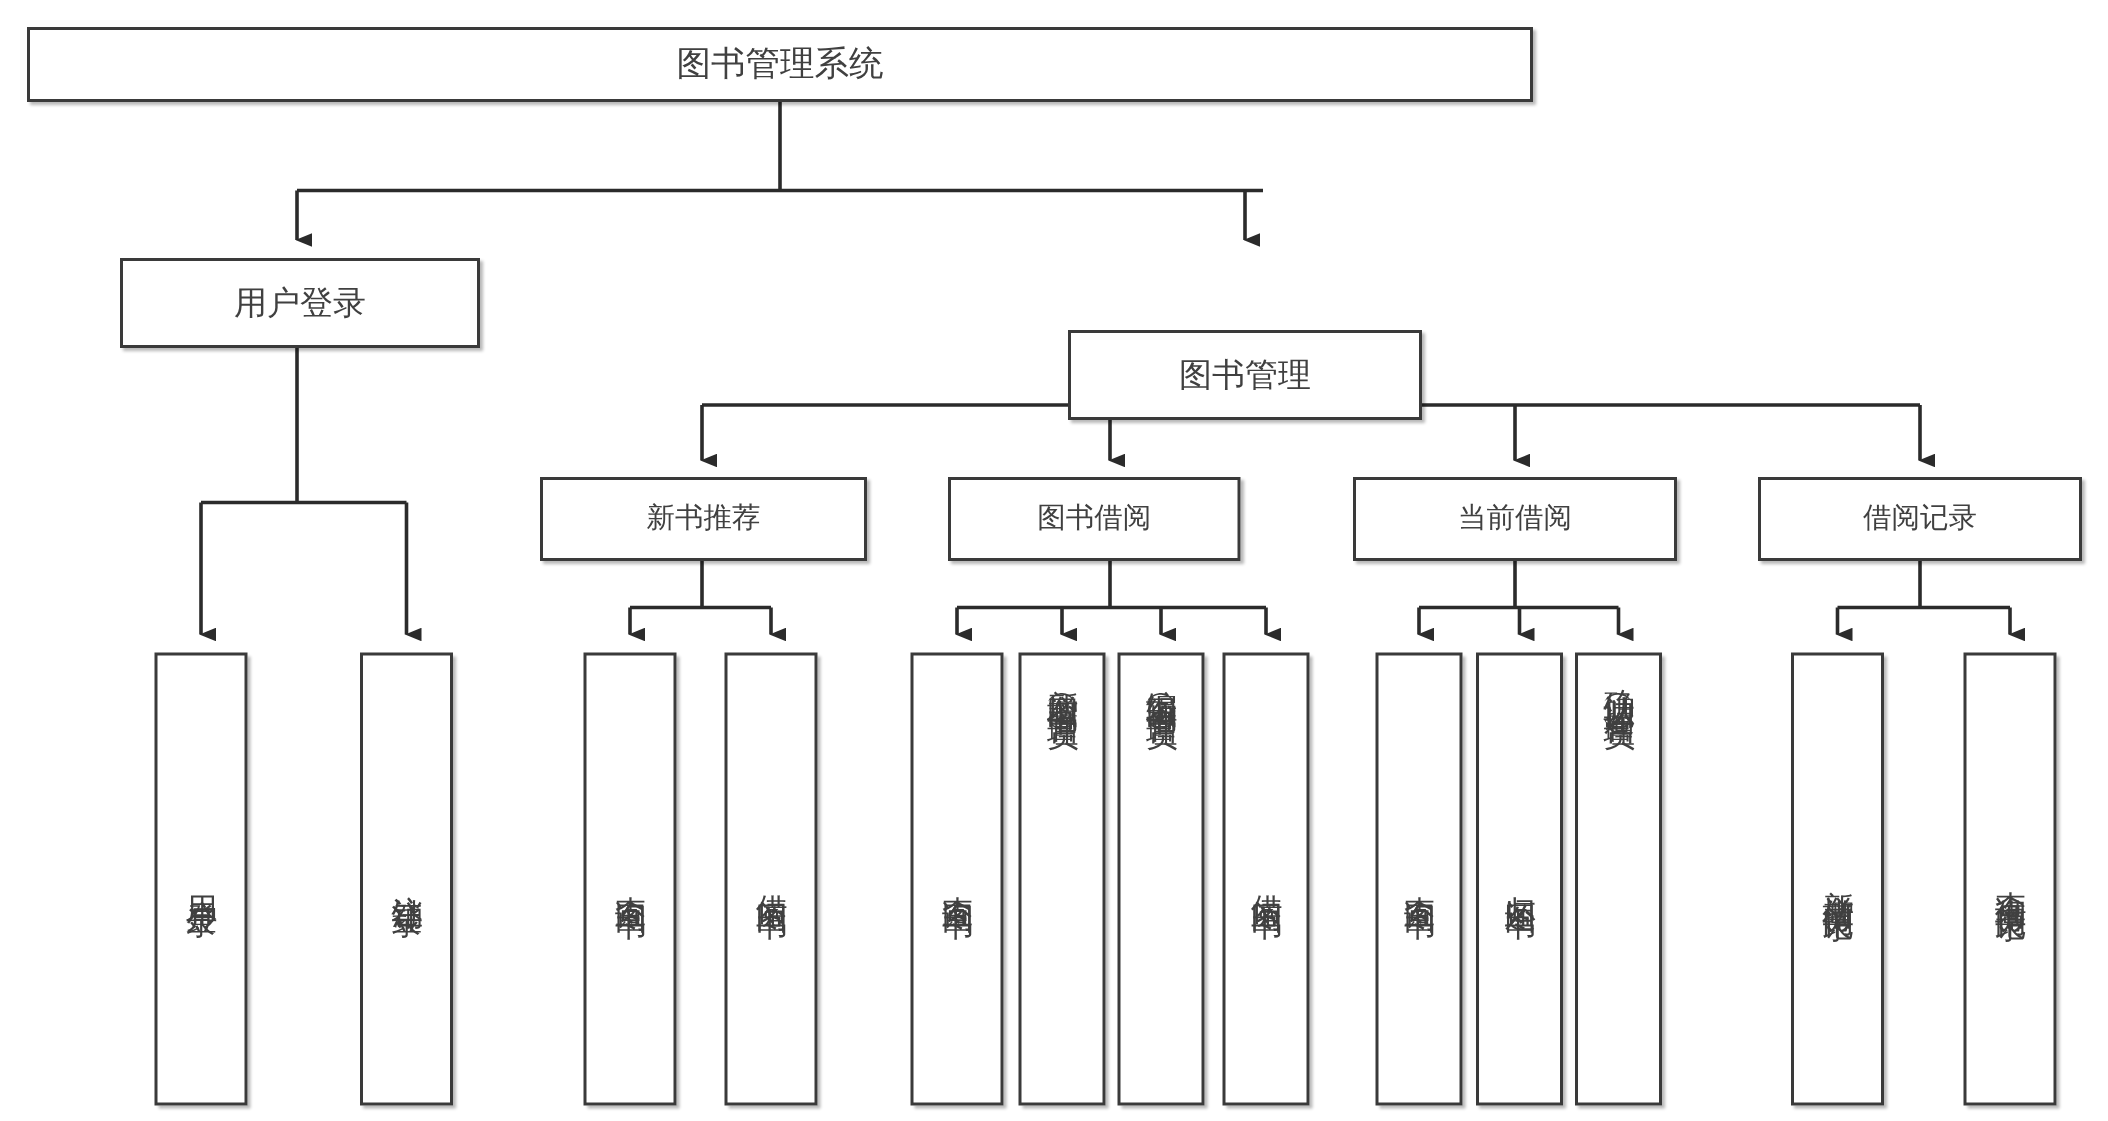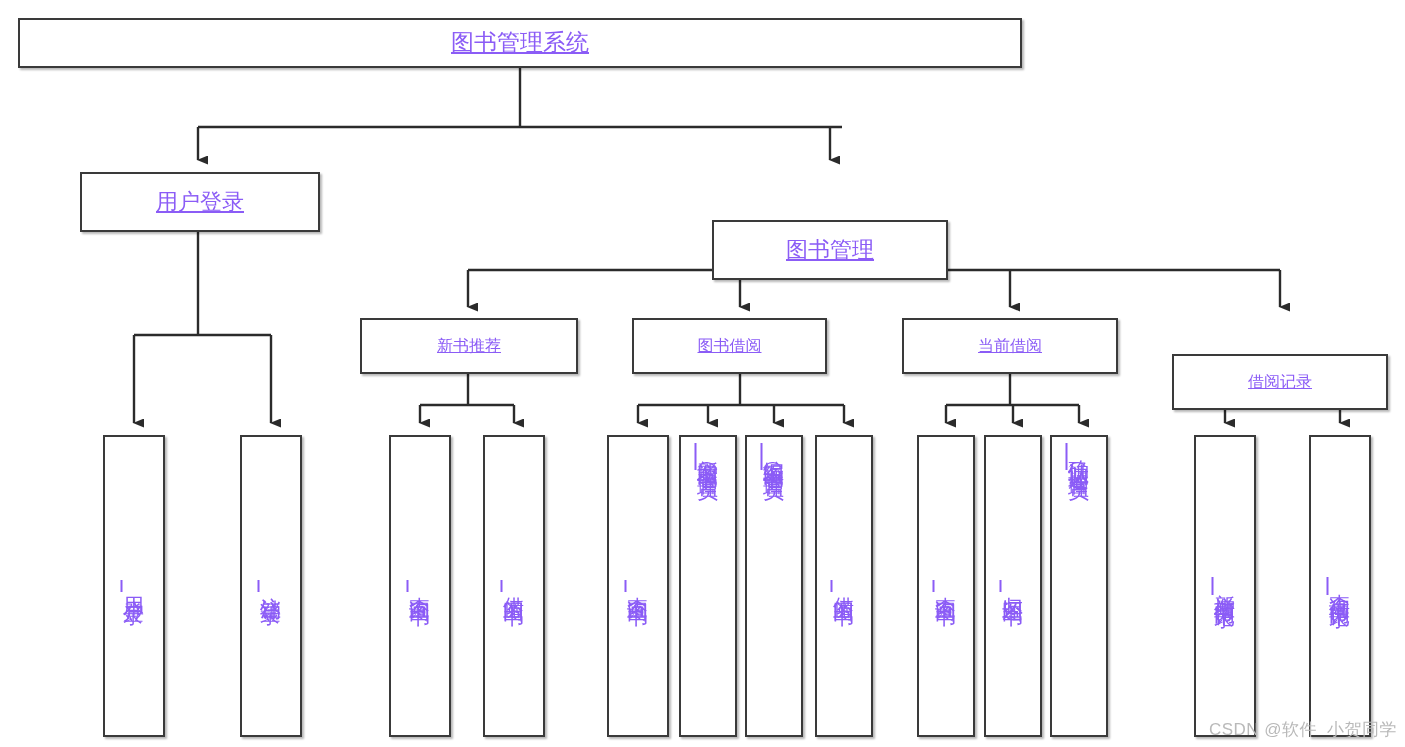--- a/index.html
+++ b/index.html
@@ -31,35 +31,34 @@
     box-sizing: border-box;
     background: #ffffff;
     border: 2px solid #3a3a3a;
     box-shadow: 2px 2px 2px rgba(0,0,0,0.28);
     display: flex;
     align-items: center;
     justify-content: center;
     color: #4a4a4a;
   }
   .node-label {
-    color: #8b5cf6;
+    color: #404040;
     line-height: 1.12;
     text-align: center;
     white-space: pre-line;
     user-select: none;
-    text-decoration: underline;
   }
   .node.root .node-label {
     font-size: 23px;
   }
   .node.level1 .node-label {
     font-size: 22px;
   }
   .node.level2 .node-label {
-    font-size: 16px;
+    font-size: 19px;
   }
   
   .node.leaf {
     align-items: flex-start;
     justify-content: center;
     padding-top: 6px;
   }
   .node.leaf .node-label {
     writing-mode: vertical-rl;
     text-orientation: upright;
@@ -155,21 +154,21 @@
 
   <div class="node level2" style="left:360px; top:318px; width:218px; height:56px;">
     <span class="node-label">新书推荐</span>
   </div>
   <div class="node level2" style="left:632px; top:318px; width:195px; height:56px;">
     <span class="node-label">图书借阅</span>
   </div>
   <div class="node level2" style="left:902px; top:318px; width:216px; height:56px;">
     <span class="node-label">当前借阅</span>
   </div>
-  <div class="node level2" style="left:1172px; top:318px; width:216px; height:56px;margin-top:36px;">
+  <div class="node level2" style="left:1172px; top:318px; width:216px; height:56px;">
     <span class="node-label">借阅记录</span>
   </div>
 
   <div class="node leaf center" style="left:103px; top:435px; width:62px; height:302px;">
     <span class="node-label">用户登录</span>
   </div>
   <div class="node leaf center" style="left:240px; top:435px; width:62px; height:302px;">
     <span class="node-label">注销登录</span>
   </div>
 
@@ -203,15 +202,14 @@
     <span class="node-label">确认归还（管理员）</span>
   </div>
 
   <div class="node leaf center" style="left:1194px; top:435px; width:62px; height:302px;">
     <span class="node-label">新增借阅记录</span>
   </div>
   <div class="node leaf center" style="left:1309px; top:435px; width:62px; height:302px;">
     <span class="node-label">查询借阅记录</span>
   </div>
 
-  <div id="watermark">CSDN @软件_小贺同学</div>
 
 </div>
 
 </body></html>

